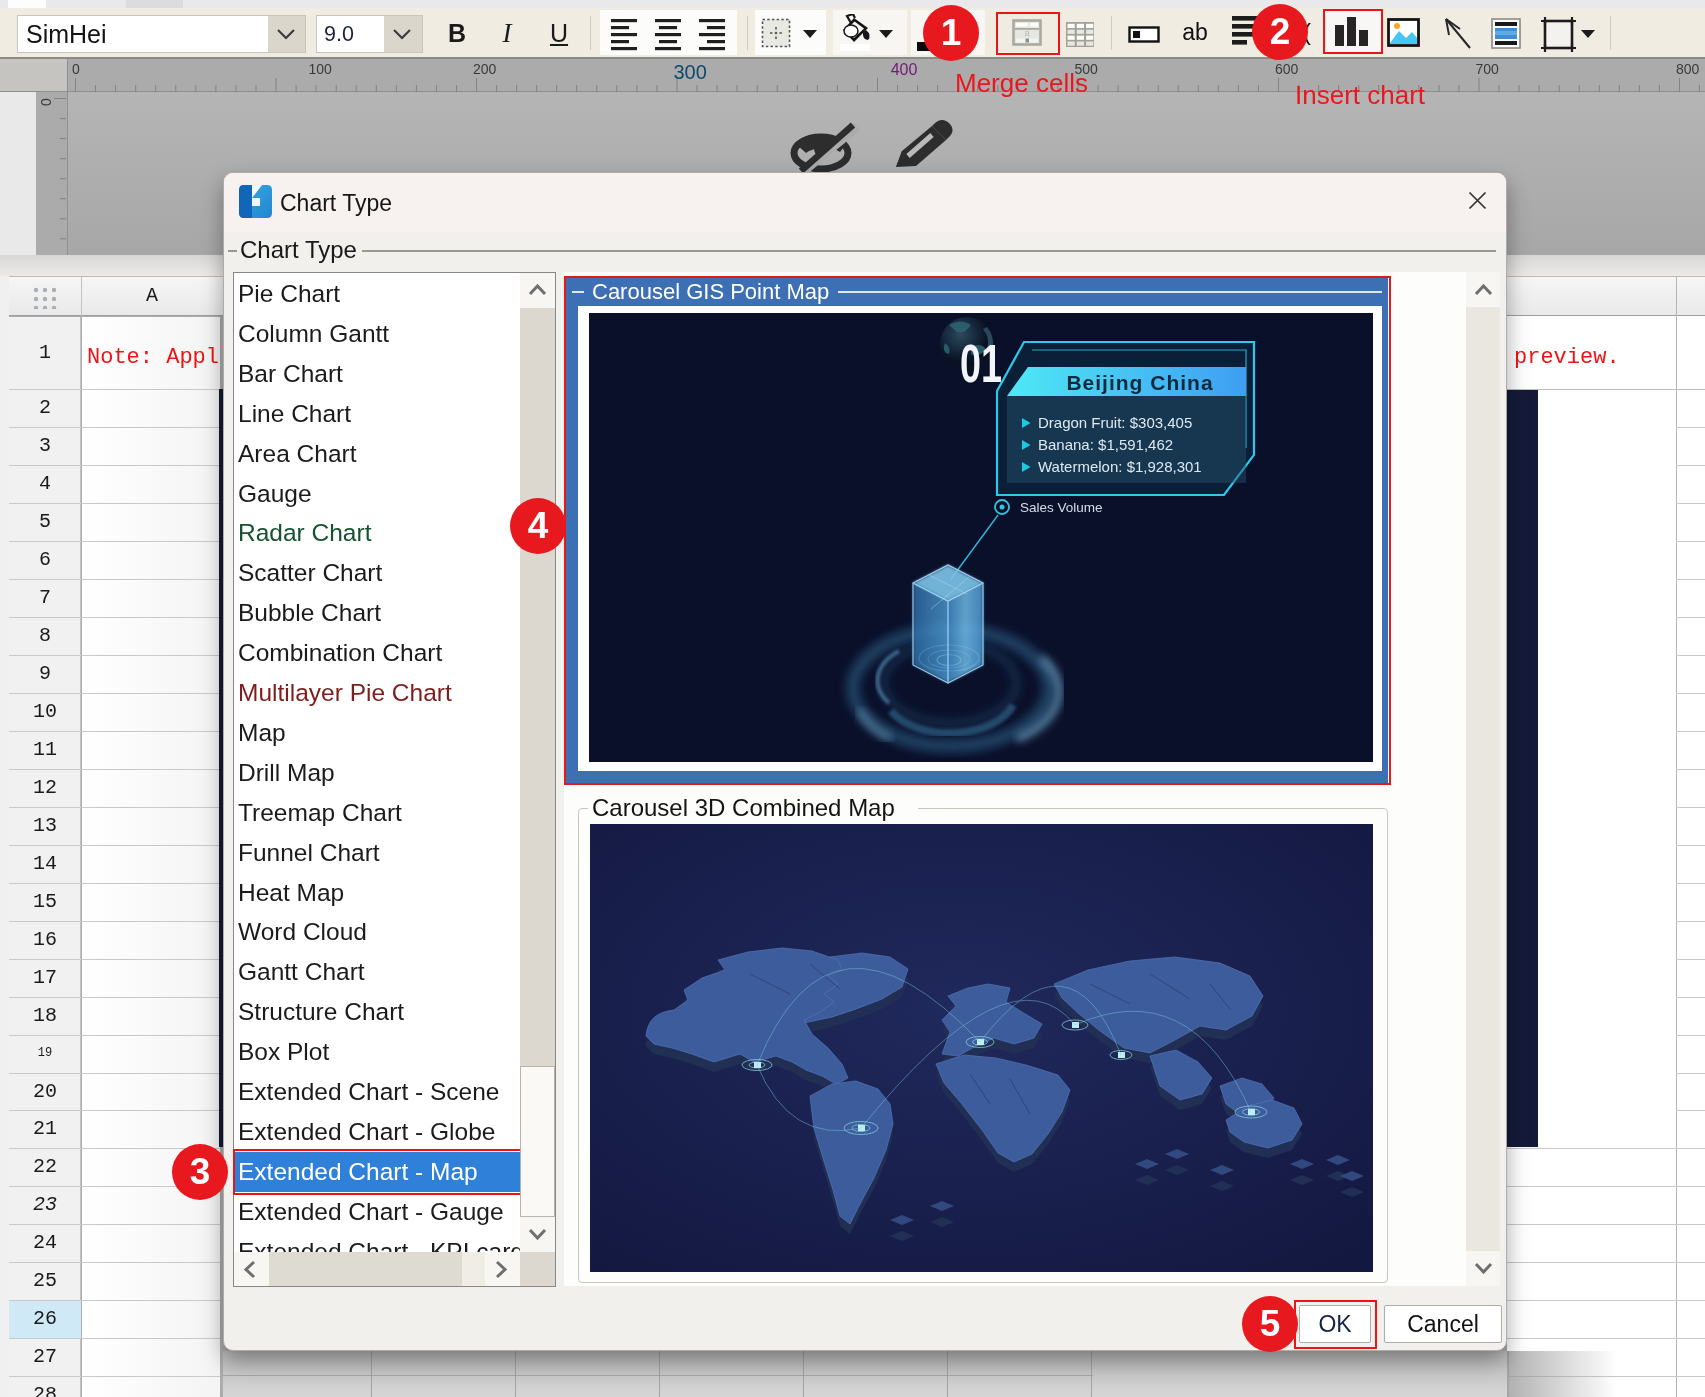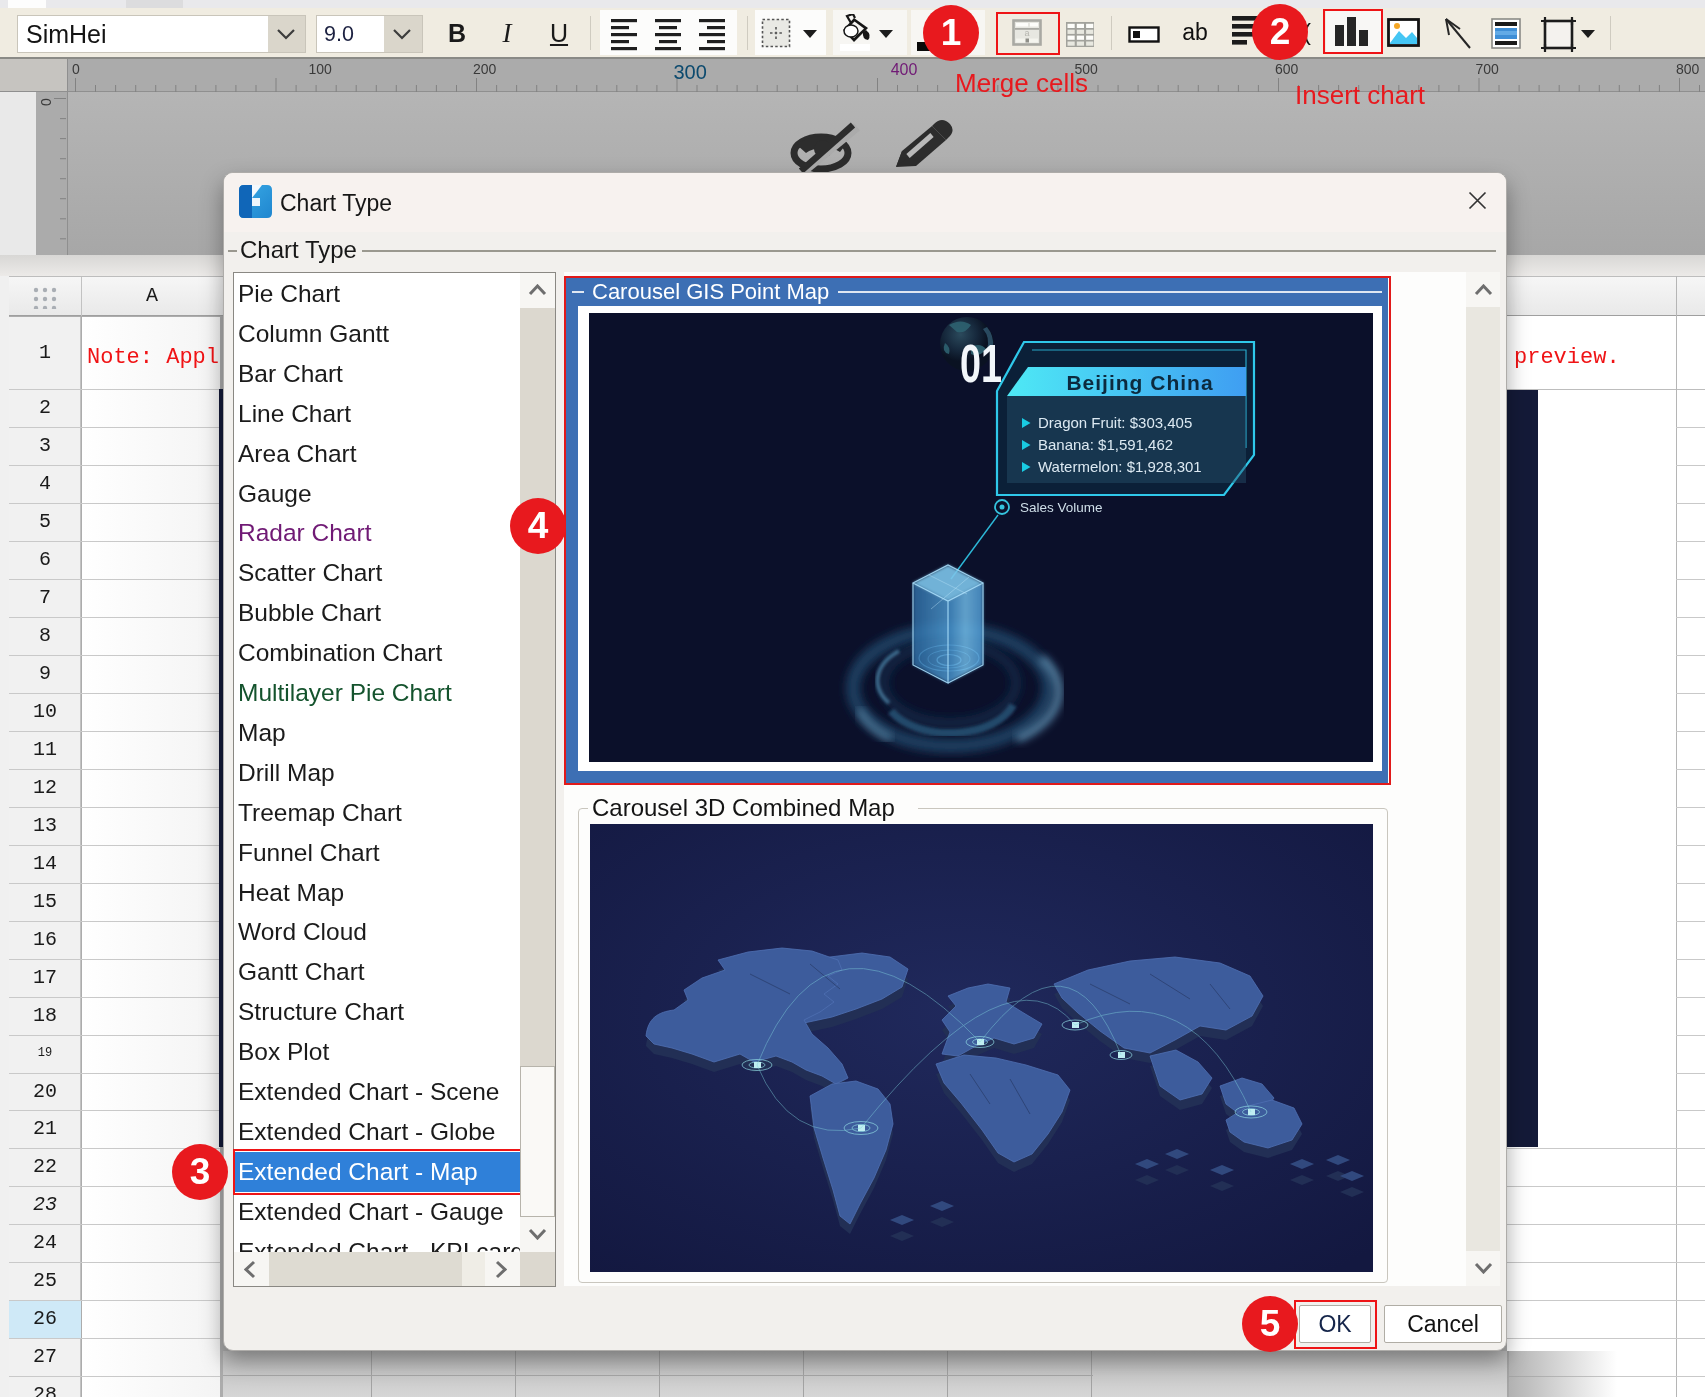--- a/index.html
+++ b/index.html
@@ -425,25 +425,25 @@
 <div class="t" style="left:240px;top:238px;width:124px;height:24px;font-size:24px;color:#181818;line-height:24px;">Chart Type</div>
 <div style="left:228px;top:250px;width:9px;height:1.5px;background:#9a988f;"></div>
 <div style="left:362px;top:250px;width:1134px;height:1.5px;background:#9a988f;"></div>
 <div style="left:233px;top:272px;width:323px;height:1015px;background:#fff;border:1px solid #8a8883;"></div>
 <div class="t" style="left:238px;top:274.0px;width:282px;height:39.9px;font-size:24.5px;color:#1b1b1b;line-height:39.9px;overflow:hidden;">Pie Chart</div>
 <div class="t" style="left:238px;top:313.9px;width:282px;height:39.9px;font-size:24.5px;color:#1b1b1b;line-height:39.9px;overflow:hidden;">Column Gantt</div>
 <div class="t" style="left:238px;top:353.8px;width:282px;height:39.9px;font-size:24.5px;color:#1b1b1b;line-height:39.9px;overflow:hidden;">Bar Chart</div>
 <div class="t" style="left:238px;top:393.7px;width:282px;height:39.9px;font-size:24.5px;color:#1b1b1b;line-height:39.9px;overflow:hidden;">Line Chart</div>
 <div class="t" style="left:238px;top:433.6px;width:282px;height:39.9px;font-size:24.5px;color:#1b1b1b;line-height:39.9px;overflow:hidden;">Area Chart</div>
 <div class="t" style="left:238px;top:473.5px;width:282px;height:39.9px;font-size:24.5px;color:#1b1b1b;line-height:39.9px;overflow:hidden;">Gauge</div>
-<div class="t" style="left:238px;top:513.4px;width:282px;height:39.9px;font-size:24.5px;color:#701a75;line-height:39.9px;overflow:hidden;">Radar Chart</div>
+<div class="t" style="left:238px;top:513.4px;width:282px;height:39.9px;font-size:24.5px;color:#14532d;line-height:39.9px;overflow:hidden;">Radar Chart</div>
 <div class="t" style="left:238px;top:553.3px;width:282px;height:39.9px;font-size:24.5px;color:#1b1b1b;line-height:39.9px;overflow:hidden;">Scatter Chart</div>
 <div class="t" style="left:238px;top:593.2px;width:282px;height:39.9px;font-size:24.5px;color:#1b1b1b;line-height:39.9px;overflow:hidden;">Bubble Chart</div>
 <div class="t" style="left:238px;top:633.0999999999999px;width:282px;height:39.9px;font-size:24.5px;color:#1b1b1b;line-height:39.9px;overflow:hidden;">Combination Chart</div>
-<div class="t" style="left:238px;top:673.0px;width:282px;height:39.9px;font-size:24.5px;color:#14532d;line-height:39.9px;overflow:hidden;">Multilayer Pie Chart</div>
+<div class="t" style="left:238px;top:673.0px;width:282px;height:39.9px;font-size:24.5px;color:#7f1d1d;line-height:39.9px;overflow:hidden;">Multilayer Pie Chart</div>
 <div class="t" style="left:238px;top:712.9px;width:282px;height:39.9px;font-size:24.5px;color:#1b1b1b;line-height:39.9px;overflow:hidden;">Map</div>
 <div class="t" style="left:238px;top:752.8px;width:282px;height:39.9px;font-size:24.5px;color:#1b1b1b;line-height:39.9px;overflow:hidden;">Drill Map</div>
 <div class="t" style="left:238px;top:792.6999999999999px;width:282px;height:39.9px;font-size:24.5px;color:#1b1b1b;line-height:39.9px;overflow:hidden;">Treemap Chart</div>
 <div class="t" style="left:238px;top:832.6px;width:282px;height:39.9px;font-size:24.5px;color:#1b1b1b;line-height:39.9px;overflow:hidden;">Funnel Chart</div>
 <div class="t" style="left:238px;top:872.5px;width:282px;height:39.9px;font-size:24.5px;color:#1b1b1b;line-height:39.9px;overflow:hidden;">Heat Map</div>
 <div class="t" style="left:238px;top:912.4px;width:282px;height:39.9px;font-size:24.5px;color:#1b1b1b;line-height:39.9px;overflow:hidden;">Word Cloud</div>
 <div class="t" style="left:238px;top:952.3px;width:282px;height:39.9px;font-size:24.5px;color:#1b1b1b;line-height:39.9px;overflow:hidden;">Gantt Chart</div>
 <div class="t" style="left:238px;top:992.1999999999999px;width:282px;height:39.9px;font-size:24.5px;color:#1b1b1b;line-height:39.9px;overflow:hidden;">Structure Chart</div>
 <div class="t" style="left:238px;top:1032.1px;width:282px;height:39.9px;font-size:24.5px;color:#1b1b1b;line-height:39.9px;overflow:hidden;">Box Plot</div>
 <div class="t" style="left:238px;top:1072.0px;width:282px;height:39.9px;font-size:24.5px;color:#1b1b1b;line-height:39.9px;overflow:hidden;">Extended Chart - Scene</div>

